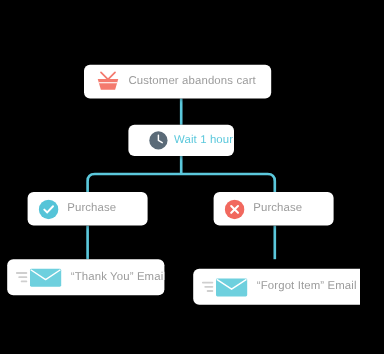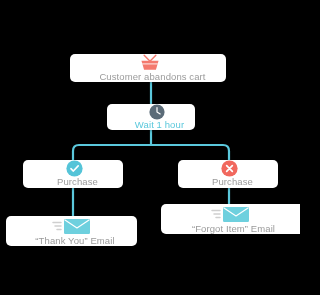--- a/index.html
+++ b/index.html
@@ -29,39 +29,38 @@
   
   .node {
     position: absolute;
     display: flex;
     align-items: center;
     background: #ffffff;
     border-radius: 5px;
     box-shadow: 0 1px 3px rgba(0,0,0,0.35);
     box-sizing: border-box;
     white-space: nowrap;
-    flex-direction: column;
   }
   .node-label {
     color: #9b9b9b;
     font-size: 9.5px;
     letter-spacing: 0.1px;
     line-height: 1;
   }
   .node-label.accent {
     color: #5bc8dc;
   }
 
   
   .n-cart   { left: 70px;  top: 54px;  width: 156px; height: 28px; padding-left: 9px; }
   .n-wait   { left: 107px; top: 104px; width: 88px;  height: 26px; padding-left: 17px; }
   .n-pur-y  { left: 23px;  top: 160px; width: 100px; height: 28px; padding-left: 9px; }
   .n-pur-n  { left: 178px; top: 160px; width: 100px; height: 28px; padding-left: 9px; }
   .n-mail-y { left: 6px;   top: 216px; width: 131px; height: 30px; padding-left: 7px; }
-  .n-mail-n { left: 161px; top: 204px; width: 145px; height: 30px; }
+  .n-mail-n { left: 161px; top: 224px; width: 145px; height: 30px; padding-left: 7px; }
 
   
   .icon {
     flex: 0 0 auto;
     display: flex;
     align-items: center;
     justify-content: center;
   }
   .icon-cart  { width: 22px; height: 18px; margin-right: 6px; }
   .icon-clock { width: 16px; height: 16px; margin-right: 5px; }

